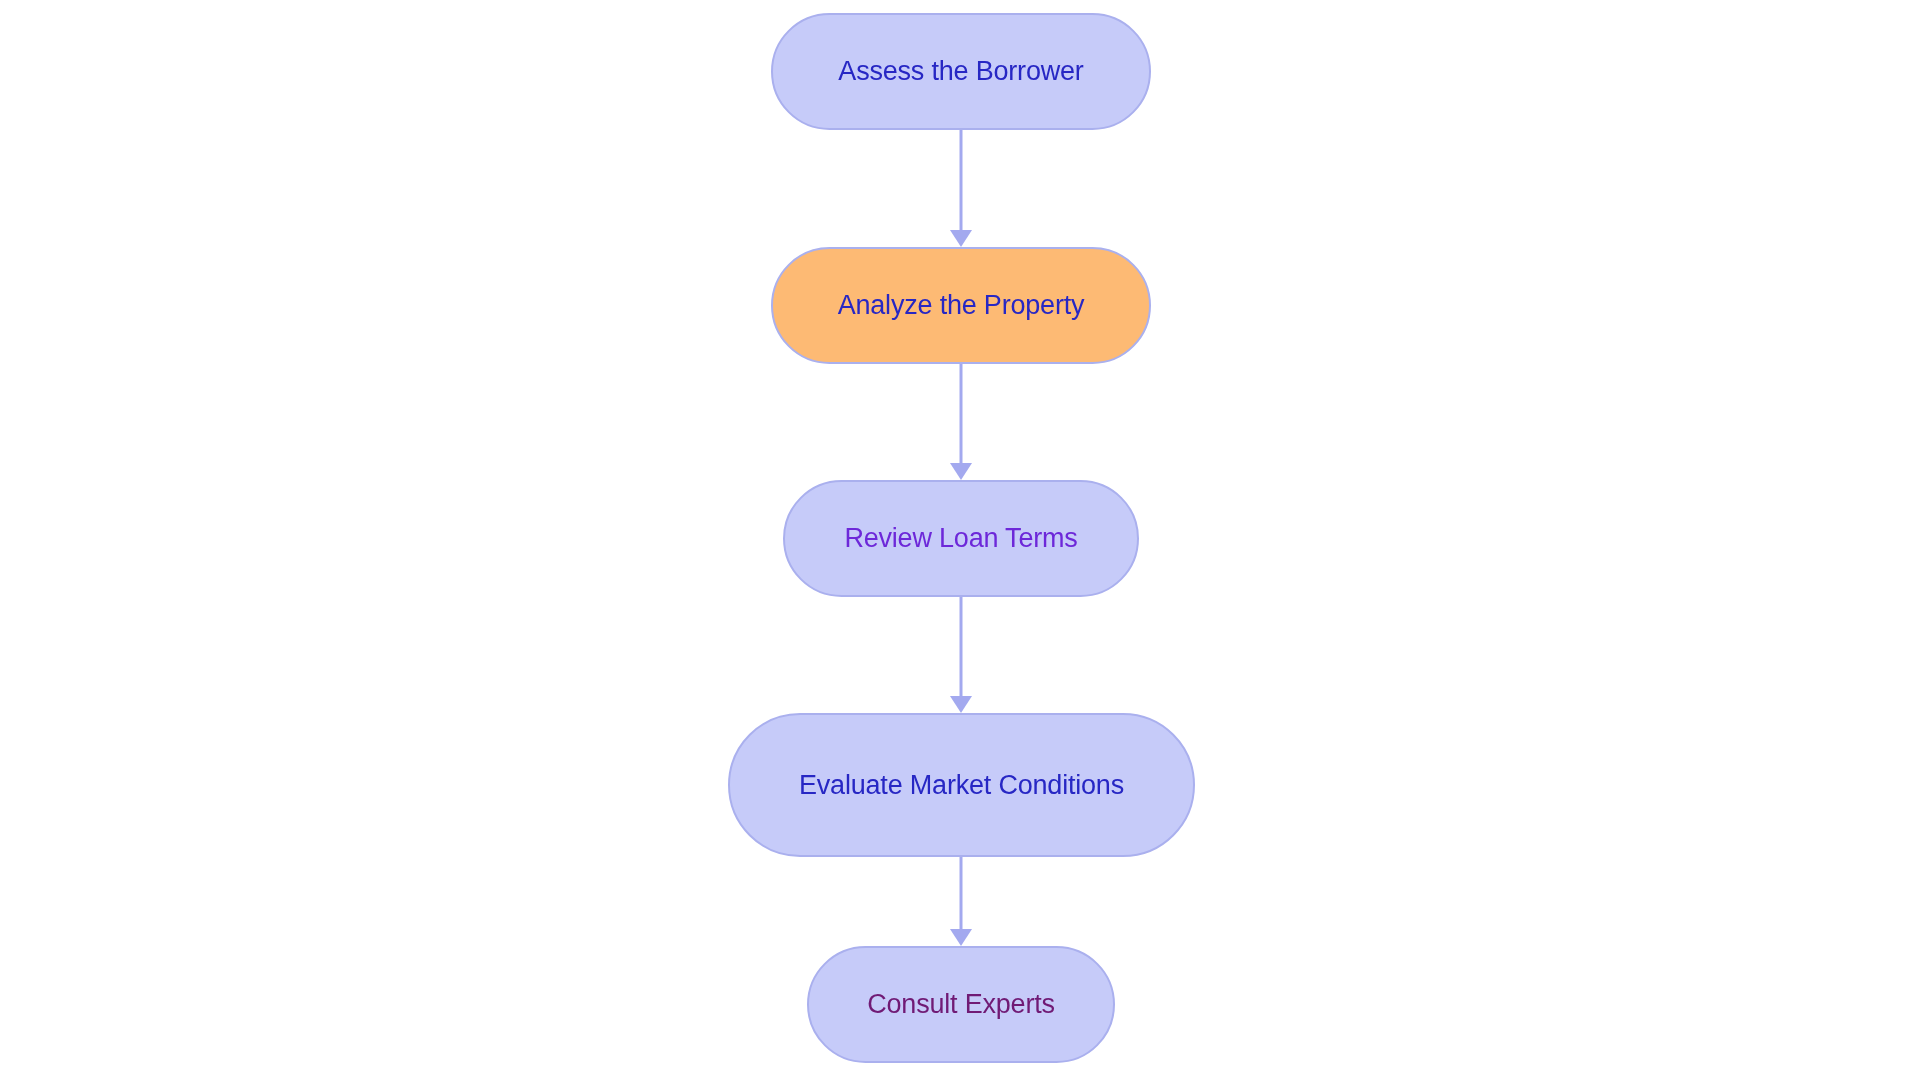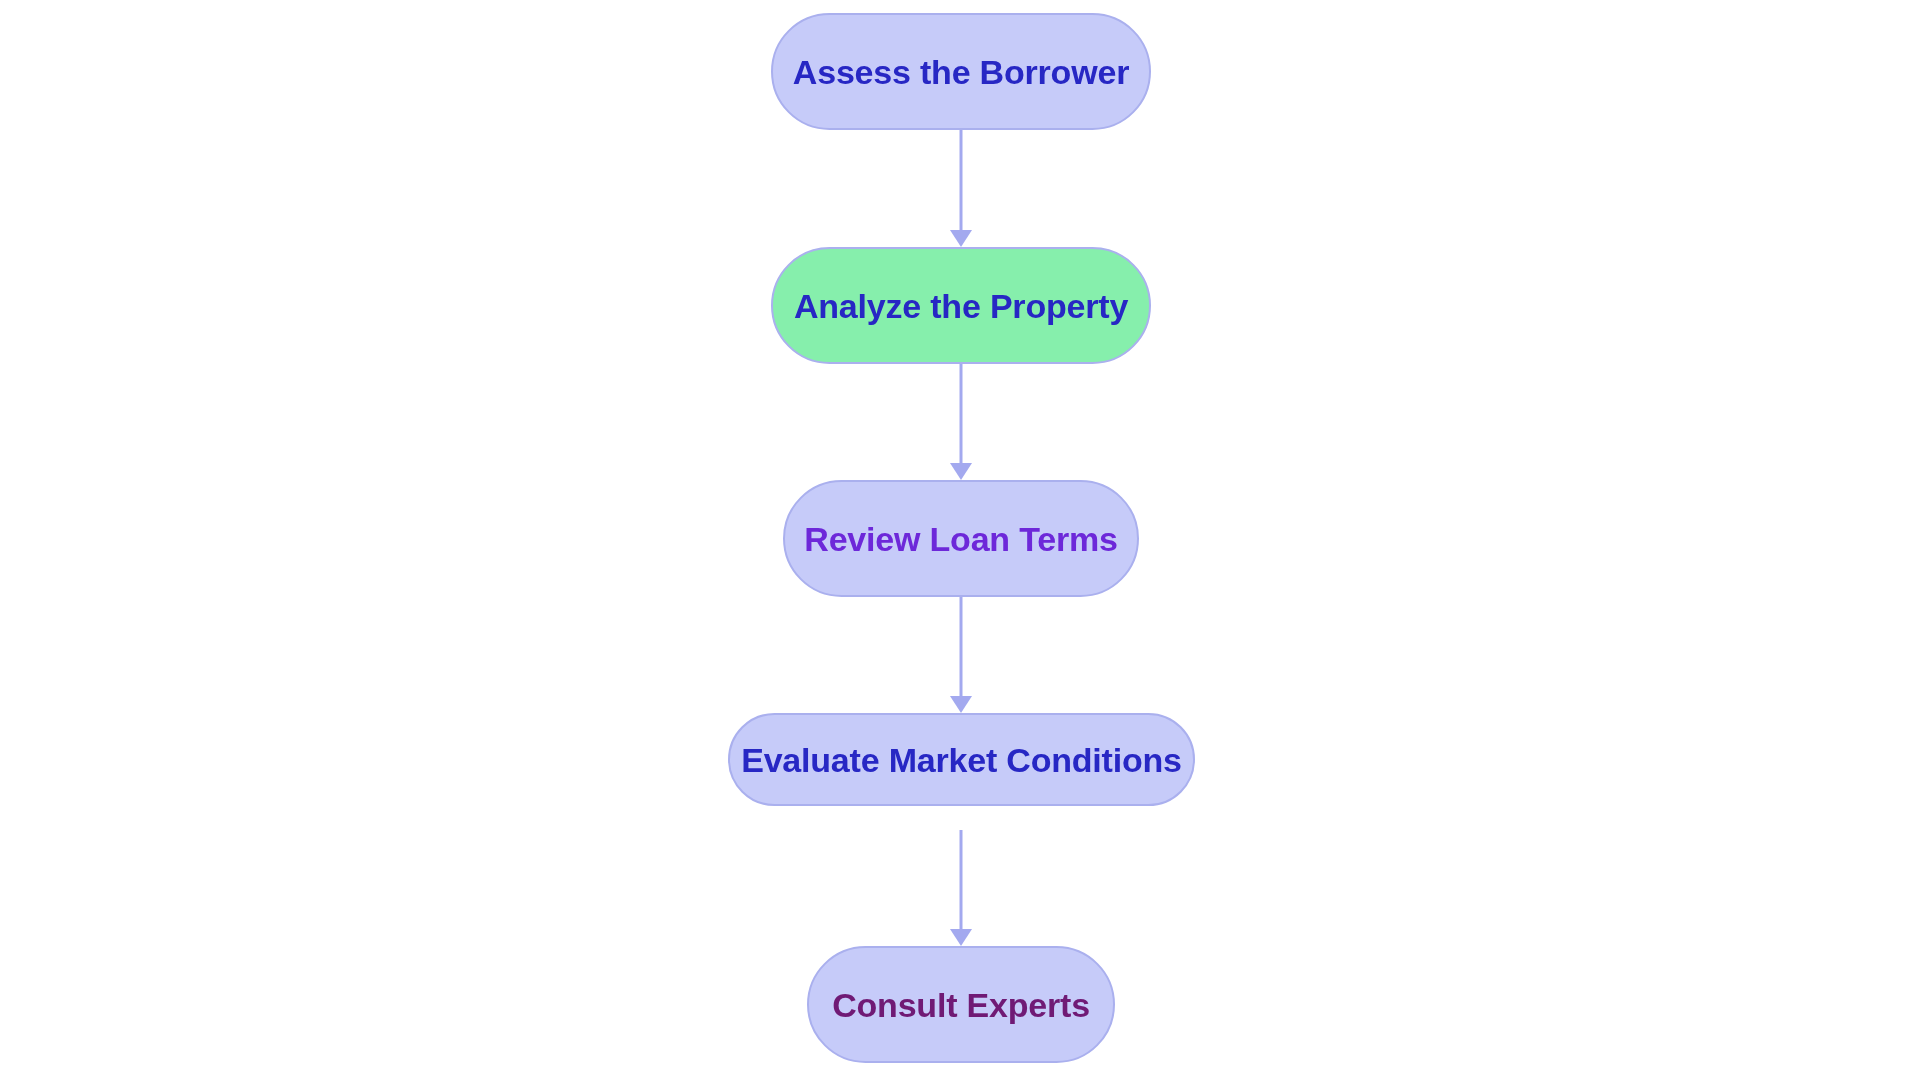--- a/index.html
+++ b/index.html
@@ -32,22 +32,22 @@
     align-items: center;
     justify-content: center;
     box-sizing: border-box;
     background: #c6cbf9;
     border: 2px solid #aab0ee;
     border-radius: 999px;
     z-index: 2;
   }
   .node-label {
     font-family: "Liberation Sans", sans-serif;
-    font-size: 34px;
-    font-weight: 700;
+    font-size: 27px;
+    font-weight: 400;
     color: #2727c4;
     letter-spacing: -0.2px;
     white-space: nowrap;
     line-height: 1;
     user-select: none;
   }
 </style>
 </head>
 <body>
 
@@ -71,27 +71,27 @@
           <rect x="959.5" y="830" width="3" height="99" fill="#a3a9ef"></rect>
           <polygon points="950,929 972,929 961,946" fill="#a3a9ef"></polygon>
         </g>
       </g>
   </svg>
 
   <div id="node-layer">
       <div class="node-group" style="left: 771px; top: 13px; width: 380px; height: 117px; background: rgb(198, 203, 249); border-color: rgb(170, 176, 238);">
         <span class="node-label" style="color: rgb(39, 39, 196);">Assess the Borrower</span>
       </div>
-      <div class="node-group" style="left: 771px; top: 247px; width: 380px; height: 117px; background: #86efac; border-color: rgb(170, 176, 238);">
+      <div class="node-group" style="left: 771px; top: 247px; width: 380px; height: 117px; background: #fdba74; border-color: rgb(170, 176, 238);">
         <span class="node-label" style="color: rgb(39, 39, 196);">Analyze the Property</span>
       </div>
       <div class="node-group" style="left: 783px; top: 480px; width: 356px; height: 117px; background: rgb(198, 203, 249); border-color: rgb(170, 176, 238);">
         <span class="node-label" style="color: #6d28d9;">Review Loan Terms</span>
       </div>
-      <div class="node-group" style="left: 728px; top: 713px; width: 467px; height: 93px; background: rgb(198, 203, 249); border-color: rgb(170, 176, 238);">
+      <div class="node-group" style="left: 728px; top: 713px; width: 467px; height: 144px; background: rgb(198, 203, 249); border-color: rgb(170, 176, 238);">
         <span class="node-label" style="color: rgb(39, 39, 196);">Evaluate Market Conditions</span>
       </div>
       <div class="node-group" style="left: 807px; top: 946px; width: 308px; height: 117px; background: rgb(198, 203, 249); border-color: rgb(170, 176, 238);">
         <span class="node-label" style="color: #701a75;">Consult Experts</span>
       </div>
     </div>
 
 </div>
 
 </body></html>

